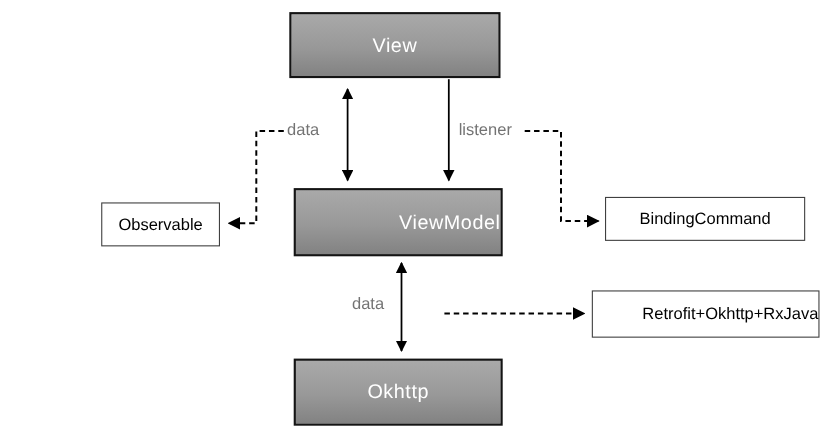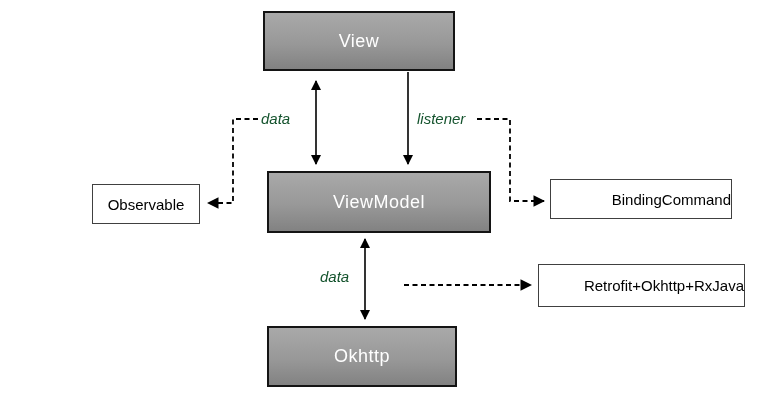--- a/index.html
+++ b/index.html
@@ -30,38 +30,37 @@
     letter-spacing: 0.5px;
   }
   .node-secondary {
     background: #ffffff;
     border: 1px solid #404040;
     color: #000000;
     font-size: 15px;
   }
   .edge-label {
     position: absolute;
-    color: #14532d;
+    color: #737373;
     font-size: 15px;
     white-space: nowrap;
-    font-style: italic;
   }
   .connectors {
     position: absolute;
     left: 0;
     top: 0;
     width: 757px;
     height: 402px;
     pointer-events: none;
   }
   #node-view        { left: 263px; top: 11px;  width: 192px; height: 60px; }
-  #node-viewmodel   { left: 267px; top: 171px; width: 224px; height: 62px; }
+  #node-viewmodel   { left: 267px; top: 171px; width: 190px; height: 62px; justify-content: flex-end; }
   #node-model       { left: 267px; top: 326px; width: 190px; height: 61px; }
   #node-observable  { left: 92px;  top: 184px; width: 108px; height: 40px; }
-  #node-bindingcommand { left: 550px; top: 179px; width: 182px; height: 40px; justify-content: flex-end; }
+  #node-bindingcommand { left: 550px; top: 179px; width: 182px; height: 40px; }
   #node-retrofit    { left: 538px; top: 264px; width: 207px; height: 43px; justify-content: flex-end; }
   #label-data-top   { left: 261px; top: 110px; }
   #label-listener   { left: 417px; top: 110px; }
   #label-data-mid   { left: 320px; top: 268px; }
 </style>
 </head>
 <body>
 
 <div class="canvas">
 

